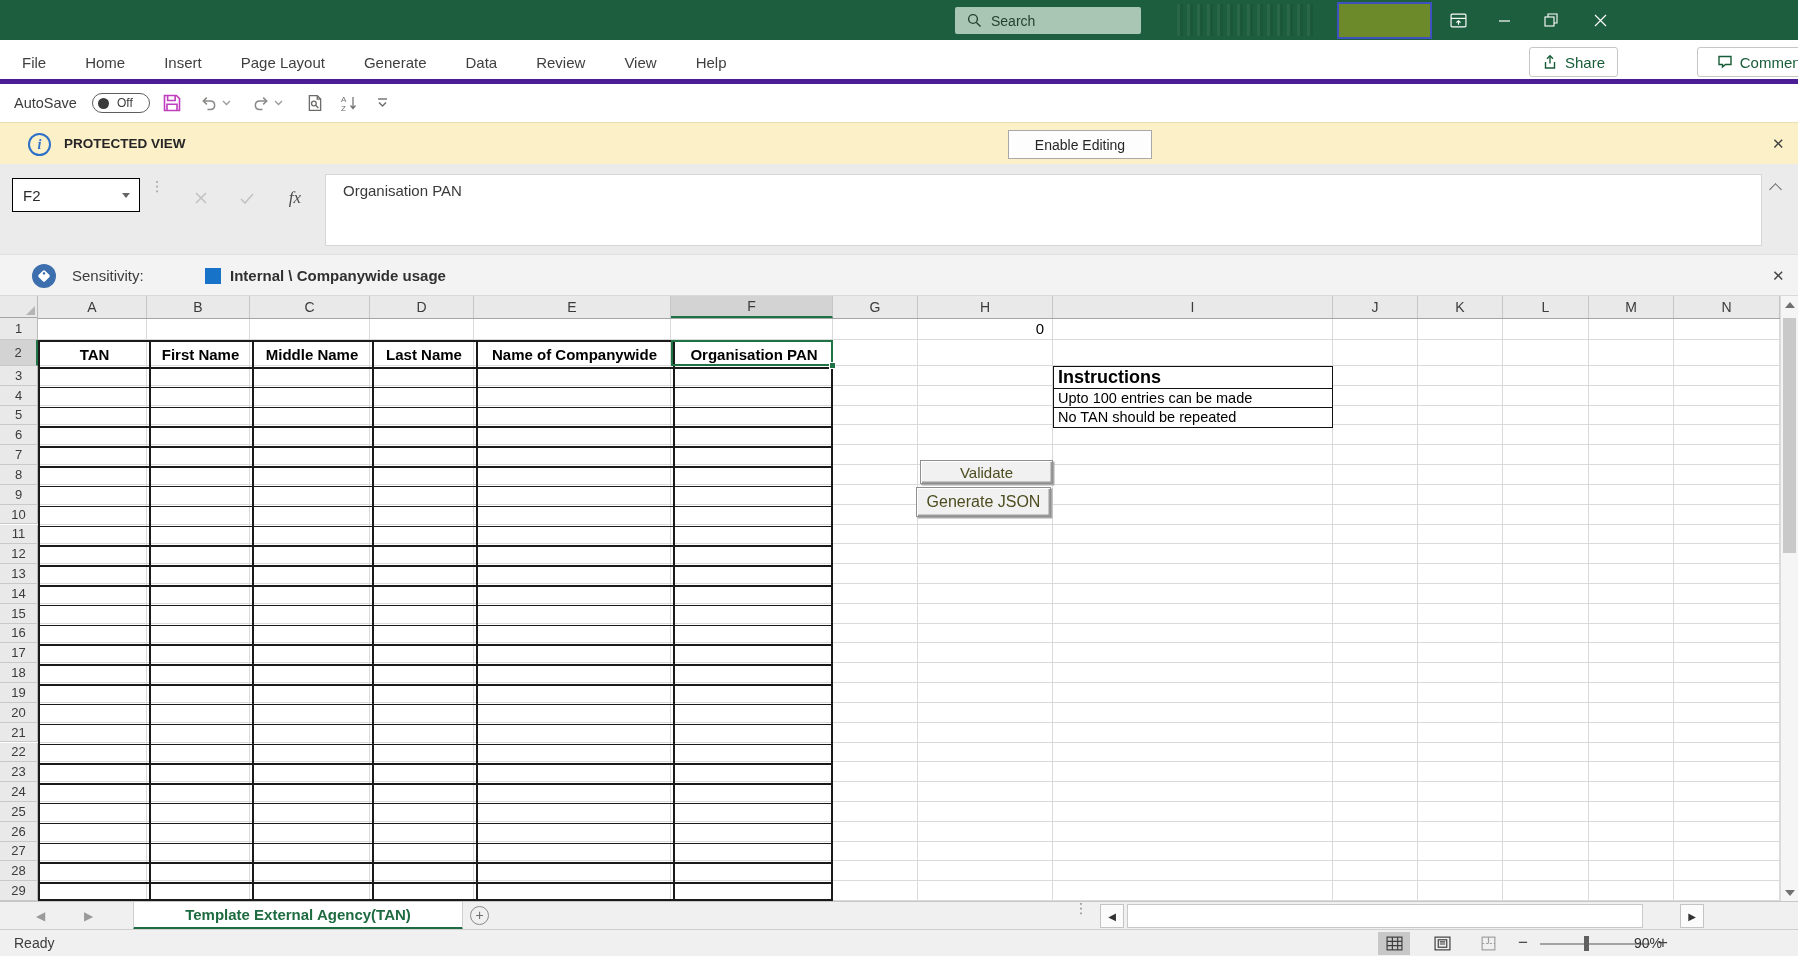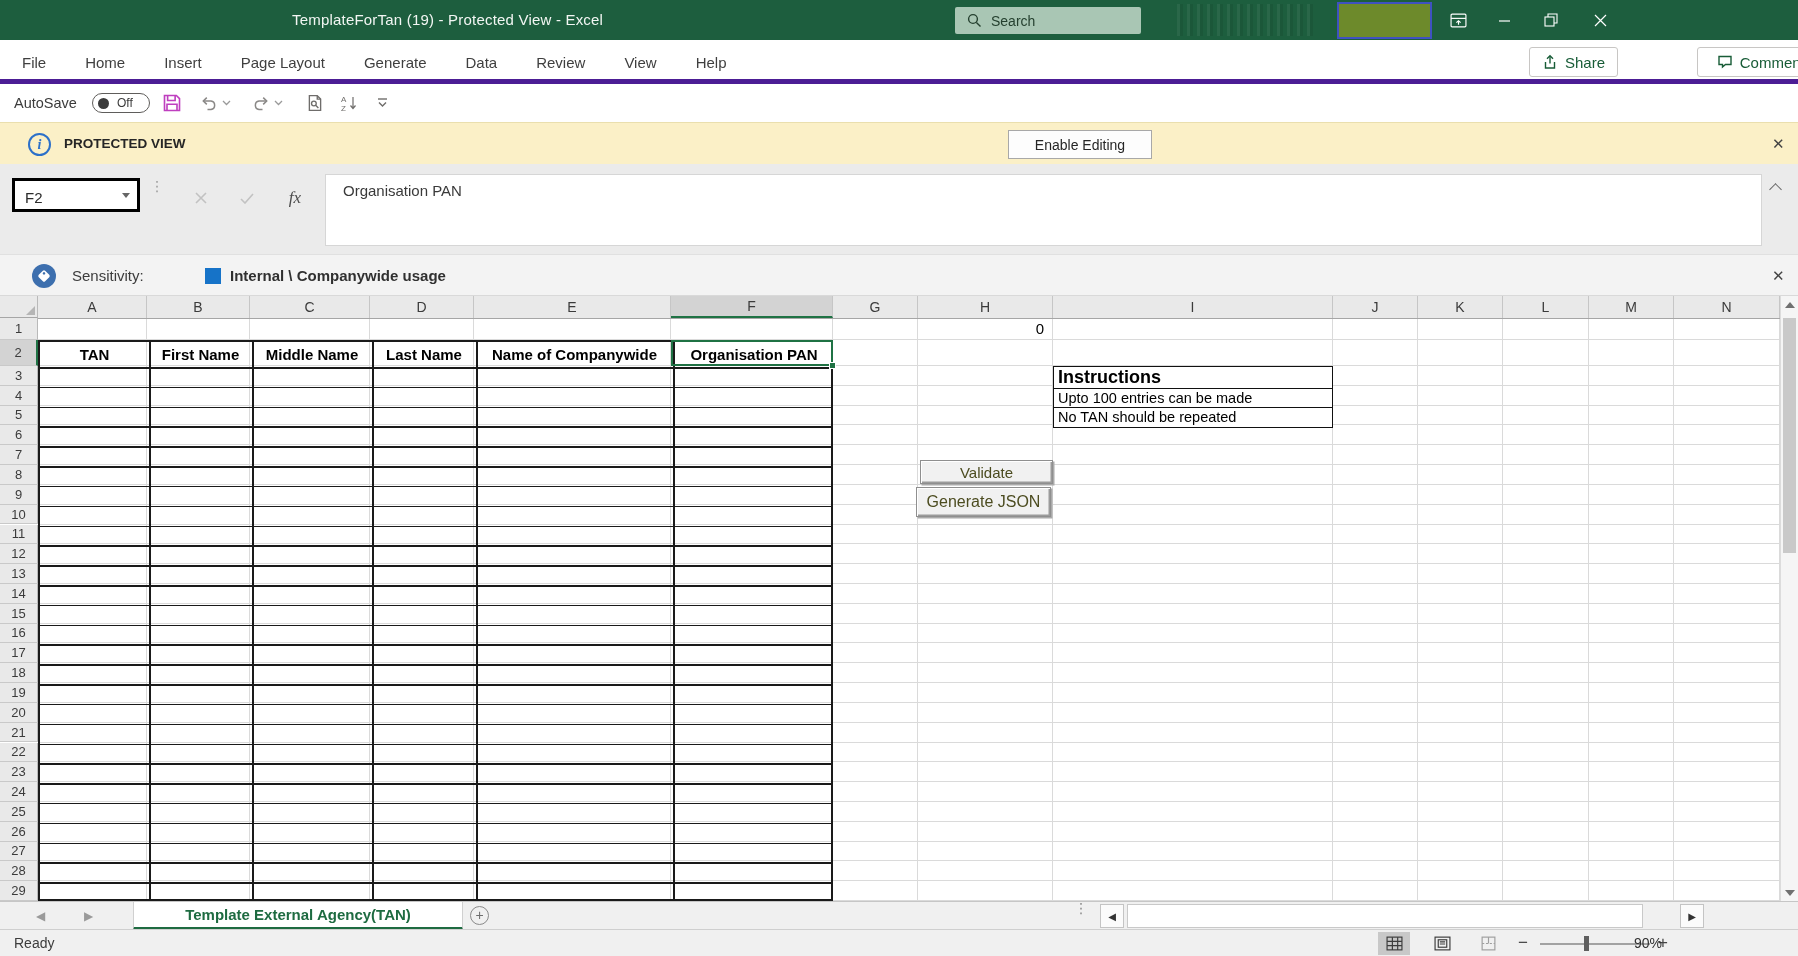--- a/index.html
+++ b/index.html
@@ -26,21 +26,21 @@
 .qat-icon{position:absolute;top:0;height:38px;display:flex;align-items:center}
 
 #banner{position:absolute;left:0;top:122px;width:1798px;height:42px;background:#fbf0c7;border-top:1px solid #eadfae;display:flex;align-items:center}
 #pv-icon{position:absolute;left:28px;top:10px;width:23px;height:23px;border:2px solid #2c70c9;border-radius:50%;color:#2c70c9;font-weight:bold;font-size:14px;display:flex;align-items:center;justify-content:center;font-family:"Liberation Serif",serif;font-style:italic}
 #pv-title{position:absolute;left:64px;top:0;height:42px;line-height:42px;font-size:13.5px;font-weight:bold;color:#262626}
 #pv-msg{position:absolute;left:196px;top:0;height:42px;line-height:42px;font-size:13.5px;color:#262626;white-space:nowrap}
 #enable-editing{position:absolute;left:1008px;top:7px;width:144px;height:29px;background:#fdfdfd;border:1px solid #a8a8a8;font-size:14px;color:#262626;display:flex;align-items:center;justify-content:center}
 .close-x{font-size:15px;color:#444;line-height:1}
 
 #formula-region{position:absolute;left:0;top:164px;width:1798px;height:90px;background:#ebebeb}
-#name-box{position:absolute;left:12px;top:14px;width:128px;height:34px;background:#fff;border:3px solid #000000;font-size:15px;color:#2b2b2b;line-height:33px;padding-left:10px}
+#name-box{position:absolute;left:12px;top:14px;width:128px;height:34px;background:#fff;border:1px solid #000000;font-size:15px;color:#2b2b2b;line-height:33px;padding-left:10px}
 #name-box-chevron{position:absolute;left:122px;top:29px;width:0;height:0;border-left:4.5px solid transparent;border-right:4.5px solid transparent;border-top:5px solid #666}
 #fx-dots{position:absolute;left:150px;top:18px;width:4px;height:26px;color:#9a9a9a;font-size:14px;line-height:9px;letter-spacing:0}
 .fbar-icon{position:absolute;top:17px;width:34px;height:34px;display:flex;align-items:center;justify-content:center}
 #formula-input{position:absolute;left:325px;top:10px;width:1437px;height:72px;background:#fff;border:1px solid #d6d6d6;font-size:15px;color:#3a3a3a;padding:7px 0 0 17px}
 #fbar-collapse{position:absolute;left:1770px;top:20px;width:12px;height:8px}
 #fbar-collapse:before{content:"";position:absolute;left:1px;top:1px;width:8px;height:8px;border-left:1.6px solid #666;border-top:1.6px solid #666;transform:rotate(45deg)}
 
 #sensitivity{position:absolute;left:0;top:254px;width:1798px;height:42px;background:#f3f3f3;border-top:1px solid #e0e0e0;border-bottom:1px solid #d9d9d9}
 #sens-label{position:absolute;left:72px;top:0;height:42px;line-height:41px;font-size:15px;color:#3c3c3c}
 #sens-swatch{position:absolute;left:205px;top:13px;width:16px;height:16px;background:#1673c8}
@@ -89,21 +89,20 @@
 #zoom-track{position:absolute;left:1540px;top:13px;width:110px;height:2px;background:#a2a2a2}
 #zoom-handle{position:absolute;left:1584px;top:6px;width:5px;height:15px;background:#5f5f5f}
 #zoom-pct{position:absolute;left:1634px;top:0;height:27px;line-height:26px;font-size:14px;color:#303030}
 </style>
 </head>
 <body>
 
 <div id="app">
 
   <div id="titlebar">
-    <div id="title-text">TemplateForTan (19)  -  Protected View  -  Excel</div>
     <div id="search-box">
       <svg width="15" height="15" viewBox="0 0 15 15">
           <circle cx="6" cy="6" r="4.4" fill="none" stroke="#25402f" stroke-width="1.4"></circle>
           <path d="M9.4 9.4 L13.5 13.5" stroke="#25402f" stroke-width="1.4"></path>
         </svg>
       <span>Search</span>
     </div>
     <div id="titlebar-artifact"></div>
     <div id="redaction"></div>
     <div class="win-btn" style="left:1436px">

